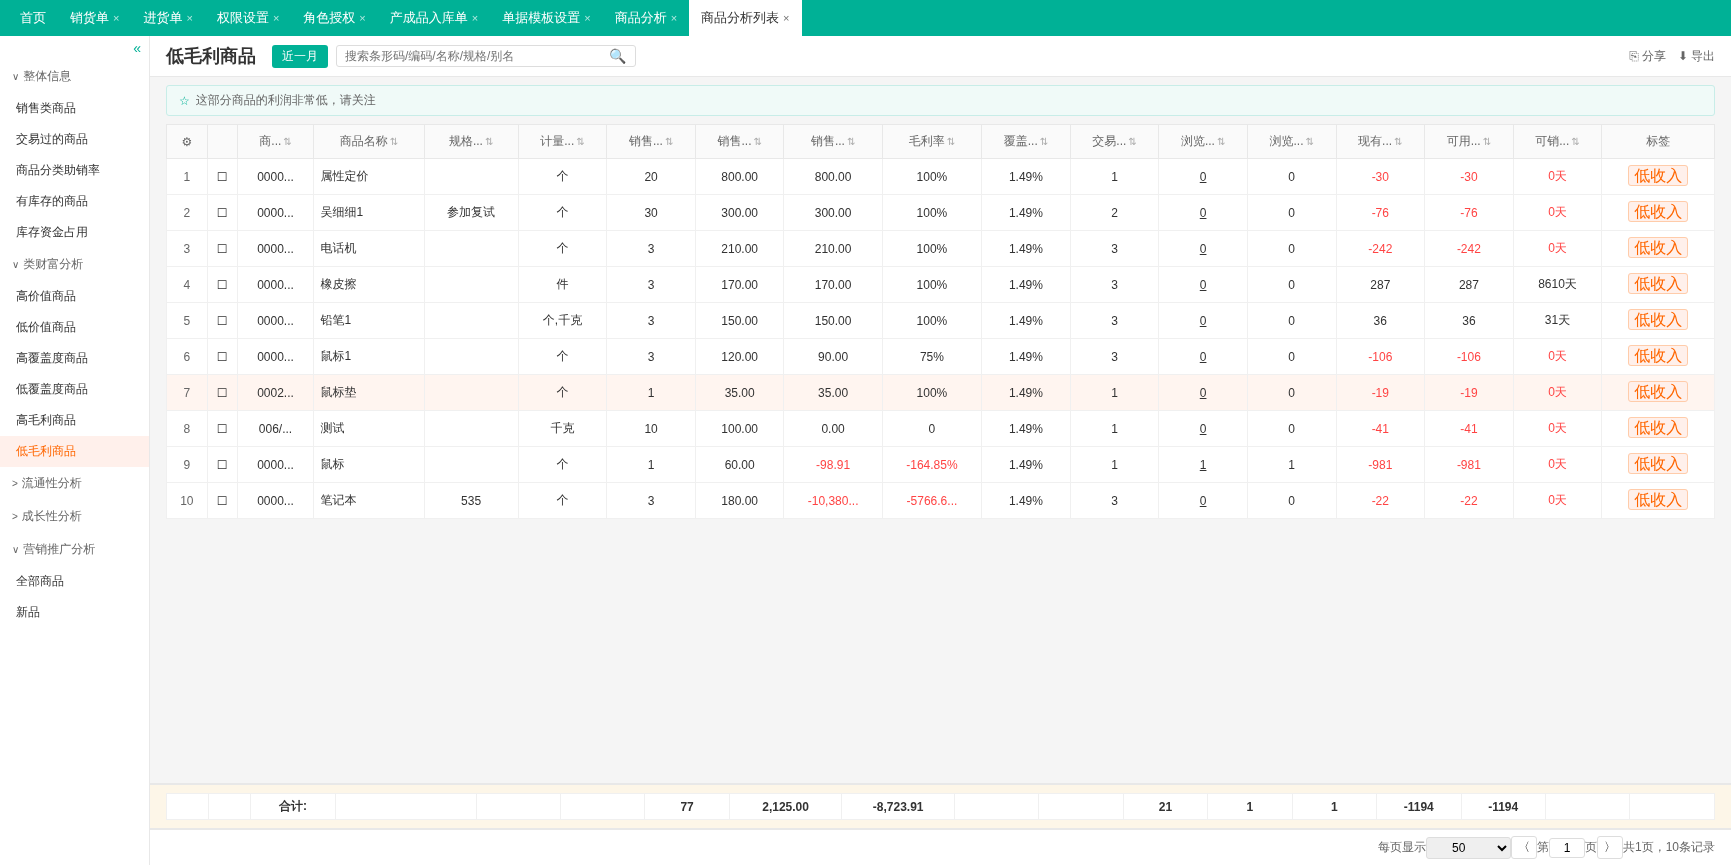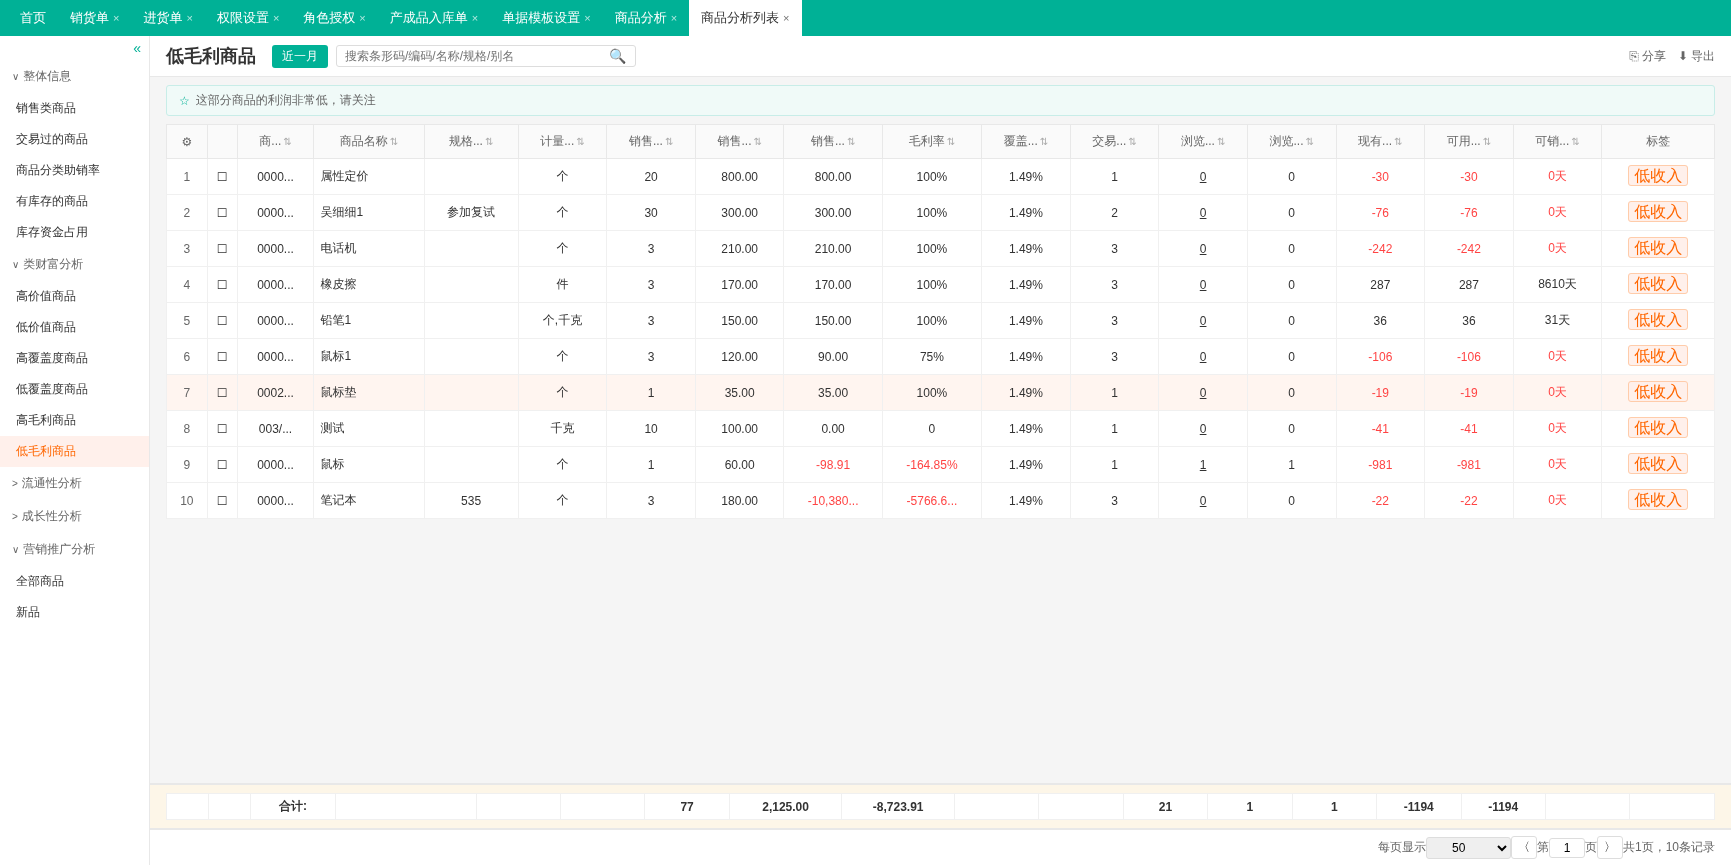--- a/index.html
+++ b/index.html
@@ -496,21 +496,21 @@
               <td class="link">0</td>
               <td>0</td>
               <td class="red">-19</td>
               <td class="red">-19</td>
               <td class="red">0天</td>
               <td><span class="tag-badge">低收入</span></td>
             </tr>
             <tr>
               <td class="row-num">8</td>
               <td class="checkbox-cell">☐</td>
-              <td>003/...</td>
+              <td>006/...</td>
               <td class="text-left">测试</td>
               <td></td>
               <td>千克</td>
               <td>10</td>
               <td>100.00</td>
               <td>0.00</td>
               <td>0</td>
               <td>1.49%</td>
               <td>1</td>
               <td class="link">0</td>

